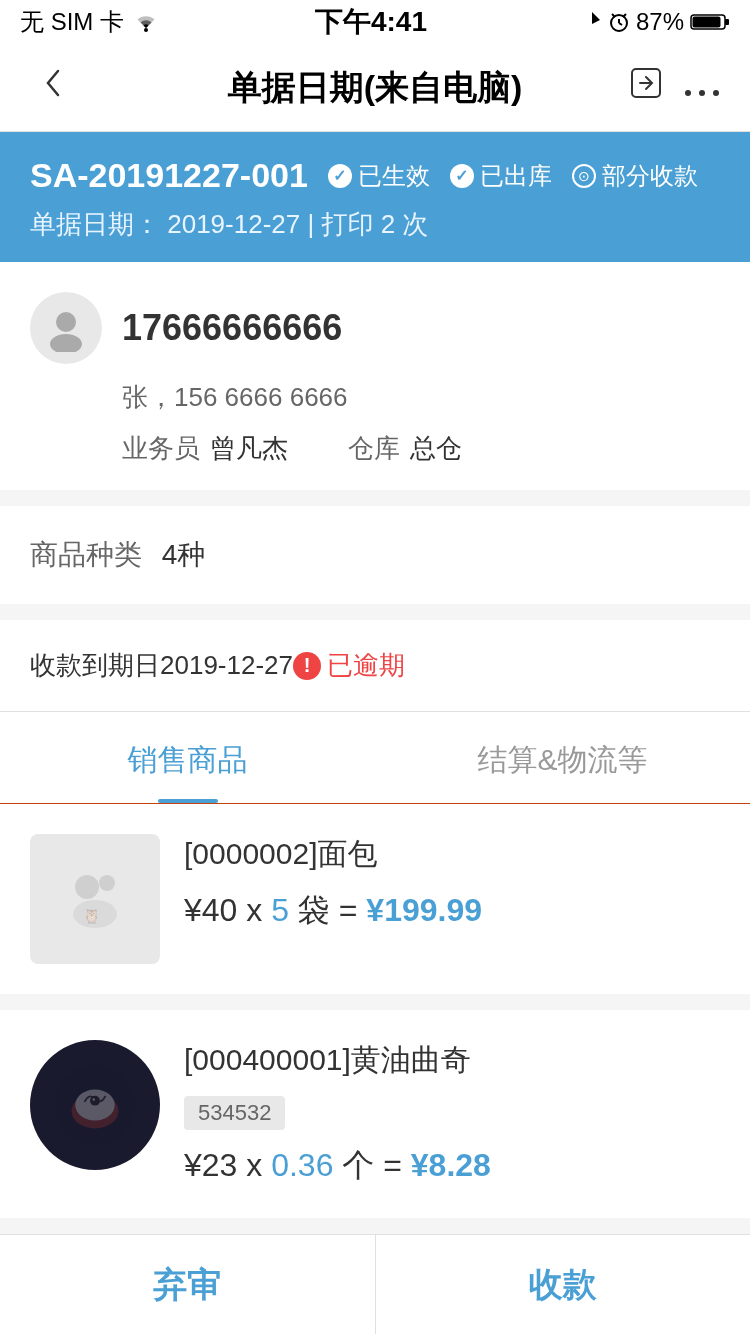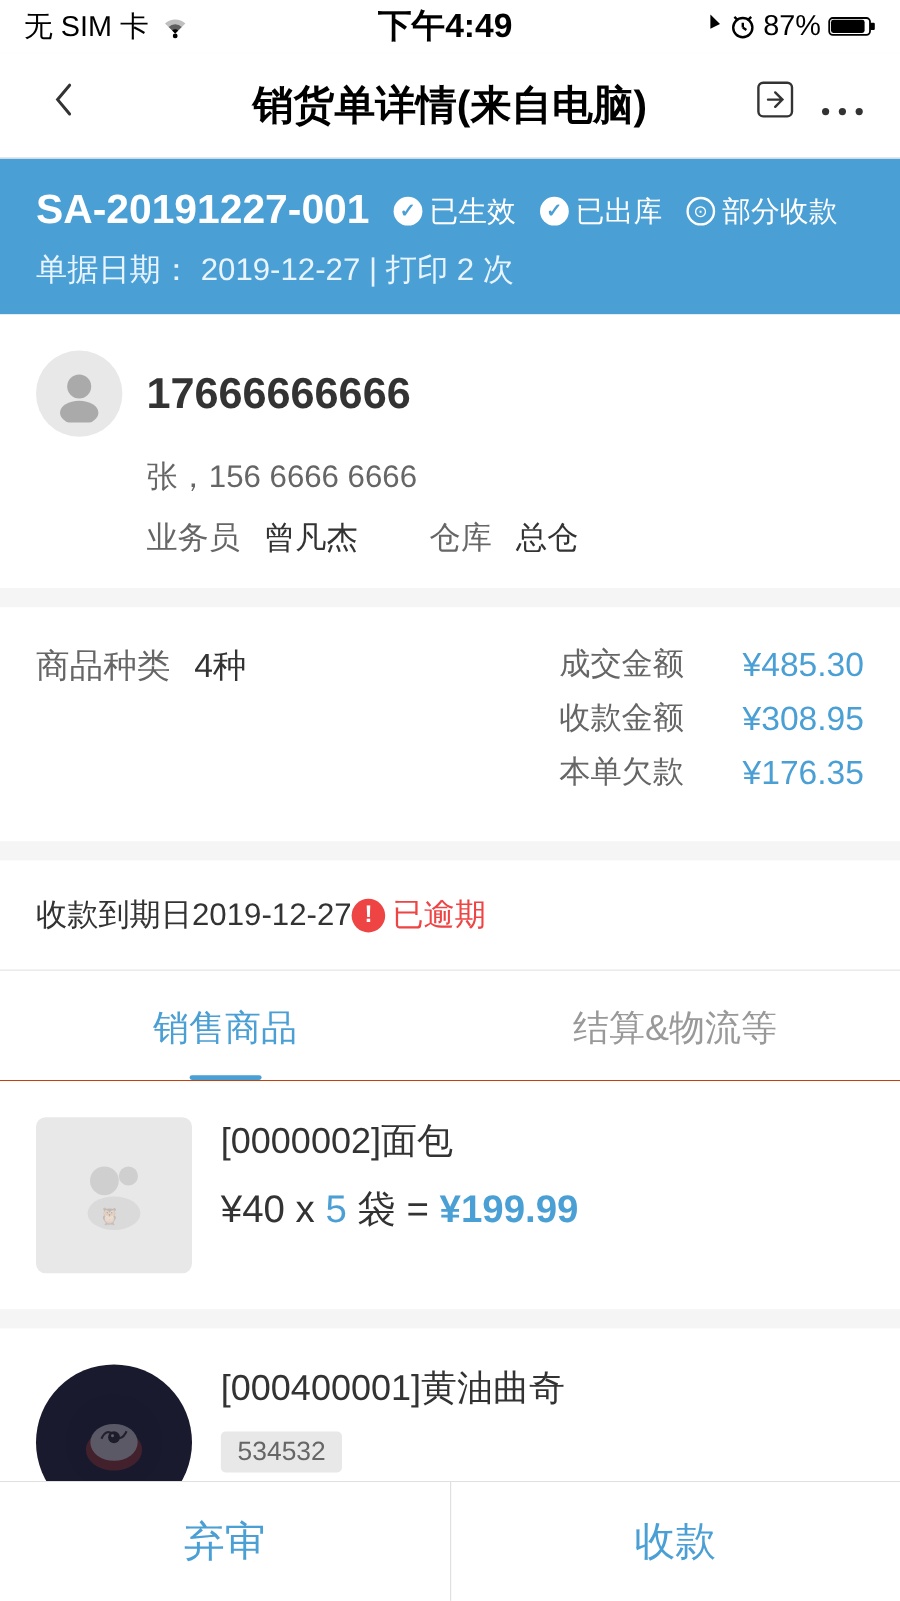--- a/index.html
+++ b/index.html
@@ -152,21 +152,21 @@
       margin-bottom: 16px;
       padding-left: 92px;
     }
     .customer-meta {
       display: flex;
       gap: 60px;
       padding-left: 92px;
       font-size: 26px;
       color: #333;
     }
-    .meta-item { display: flex; gap: 20px; }
+    .meta-item { display: flex; gap: 10px; }
     .meta-label { color: #666; }
     .meta-value { color: #333; }
 
     
     .stats-section {
       background: #fff;
       padding: 30px;
       margin-bottom: 16px;
       display: flex;
       justify-content: space-between;
@@ -310,38 +310,39 @@
     }
     .bottom-btn {
       flex: 1;
       display: flex;
       align-items: center;
       justify-content: center;
       font-size: 34px;
       cursor: pointer;
       border: none;
       background: transparent;
+      font-weight: bold;
     }
     .bottom-btn.cancel { color: #4a9fd4; border-right: 1px solid #e0e0e0; }
     .bottom-btn.confirm { color: #4a9fd4; }
   </style>
 </head>
 <body>
 
 <div class="status-bar">
   <div class="status-left">
     <span>无 SIM 卡</span>
     <svg width="28" height="20" viewBox="0 0 28 20">
       <path d="M14 16l2.5-2.5a3.5 3.5 0 00-5 0L14 16z" fill="#000"></path>
       <path d="M14 16l5.5-5.5a8 8 0 00-11 0L14 16z" fill="#000" opacity="0.5"></path>
       <path d="M14 16l8.5-8.5a13 13 0 00-17 0L14 16z" fill="#000" opacity="0.25"></path>
       <circle cx="14" cy="18" r="2" fill="#000"></circle>
     </svg>
   </div>
-  <div class="status-center">下午4:49</div>
+  <div class="status-center">下午4:41</div>
   <div class="status-right">
     <svg width="20" height="24" viewBox="0 0 20 24">
       <path d="M10 2 L18 10 L10 14 L10 2 Z" fill="#000"></path>
     </svg>
     <svg width="22" height="24" viewBox="0 0 22 24">
       <circle cx="11" cy="13" r="8" fill="none" stroke="#000" stroke-width="2"></circle>
       <line x1="11" y1="9" x2="11" y2="13" stroke="#000" stroke-width="2"></line>
       <line x1="11" y1="13" x2="14" y2="15" stroke="#000" stroke-width="2"></line>
       <line x1="4" y1="4" x2="7" y2="7" stroke="#000" stroke-width="2"></line>
       <line x1="18" y1="4" x2="15" y2="7" stroke="#000" stroke-width="2"></line>
@@ -354,21 +355,21 @@
     </svg>
   </div>
 </div>
 
 <div class="nav-bar">
   <div class="nav-back">
     <svg width="24" height="40" viewBox="0 0 24 40">
       <path d="M18 8 L8 20 L18 32" stroke="#333" stroke-width="2.5" fill="none" stroke-linecap="round"></path>
     </svg>
   </div>
-  <div class="nav-title">销货单详情(来自电脑)</div>
+  <div class="nav-title">单据日期(来自电脑)</div>
   <div class="nav-right">
     <span class="nav-icon">
       <svg width="36" height="36" viewBox="0 0 36 36">
         <rect x="4" y="4" width="28" height="28" rx="4" fill="none" stroke="#333" stroke-width="2"></rect>
         <path d="M12 18 L24 18 M18 12 L24 18 L18 24" stroke="#333" stroke-width="2" fill="none" stroke-linecap="round"></path>
       </svg>
     </span>
     <span class="nav-icon">
       <svg width="36" height="14" viewBox="0 0 36 14">
         <circle cx="4" cy="7" r="3" fill="#333"></circle>
@@ -423,34 +424,20 @@
       <span class="meta-value">总仓</span>
     </div>
   </div>
 </div>
 
 <div class="stats-section">
   <div class="stats-left">
     <span class="meta-label">商品种类</span>
     <span style="margin-left:12px">4种</span>
   </div>
-  <div class="stats-right">
-    <div class="stat-row">
-      <span class="stat-label">成交金额</span>
-      <span class="stat-value">¥485.30</span>
-    </div>
-    <div class="stat-row">
-      <span class="stat-label">收款金额</span>
-      <span class="stat-value">¥308.95</span>
-    </div>
-    <div class="stat-row">
-      <span class="stat-label">本单欠款</span>
-      <span class="stat-value">¥176.35</span>
-    </div>
-  </div>
 </div>
 
 <div class="due-section">
   <span class="due-label">收款到期日</span>
   <span class="due-date">2019-12-27</span>
   <div class="overdue-badge">
     <div class="overdue-icon">!</div>
     <span>已逾期</span>
   </div>
 </div>

